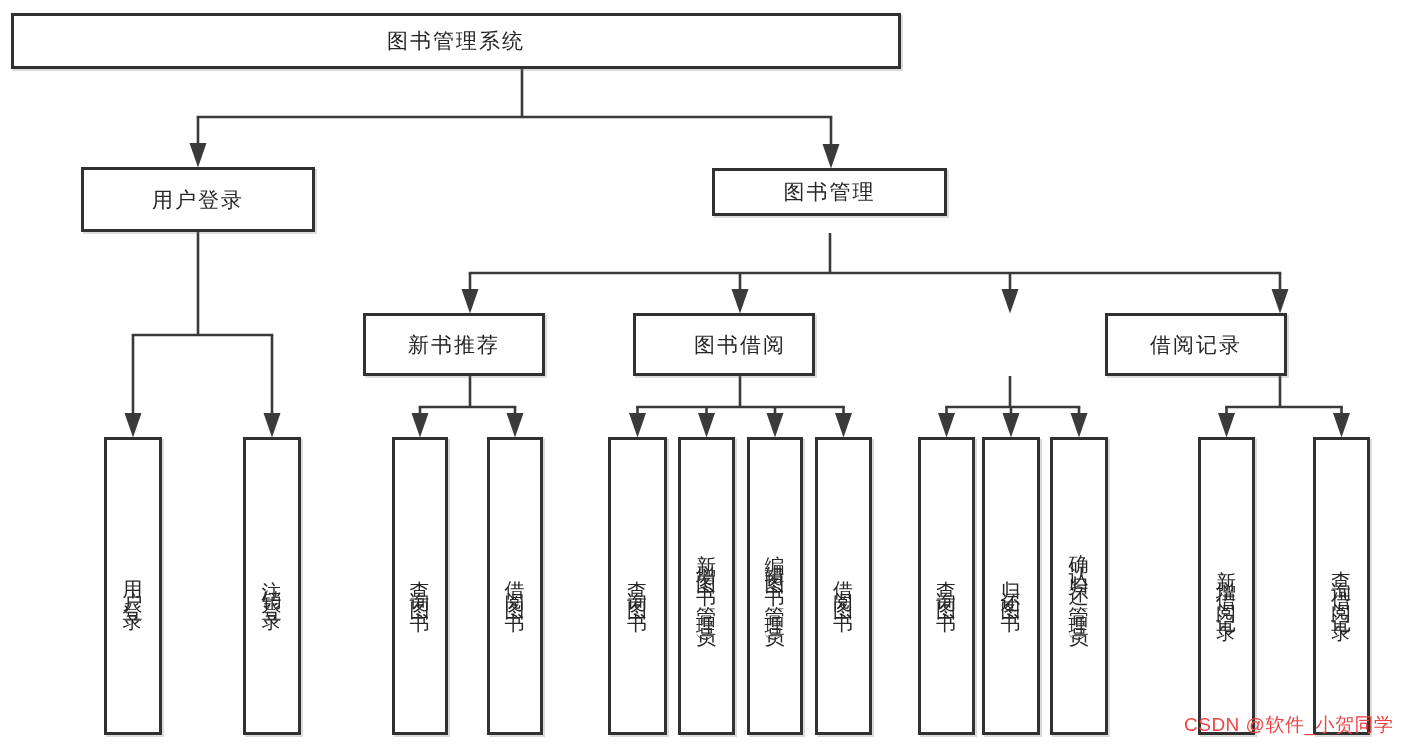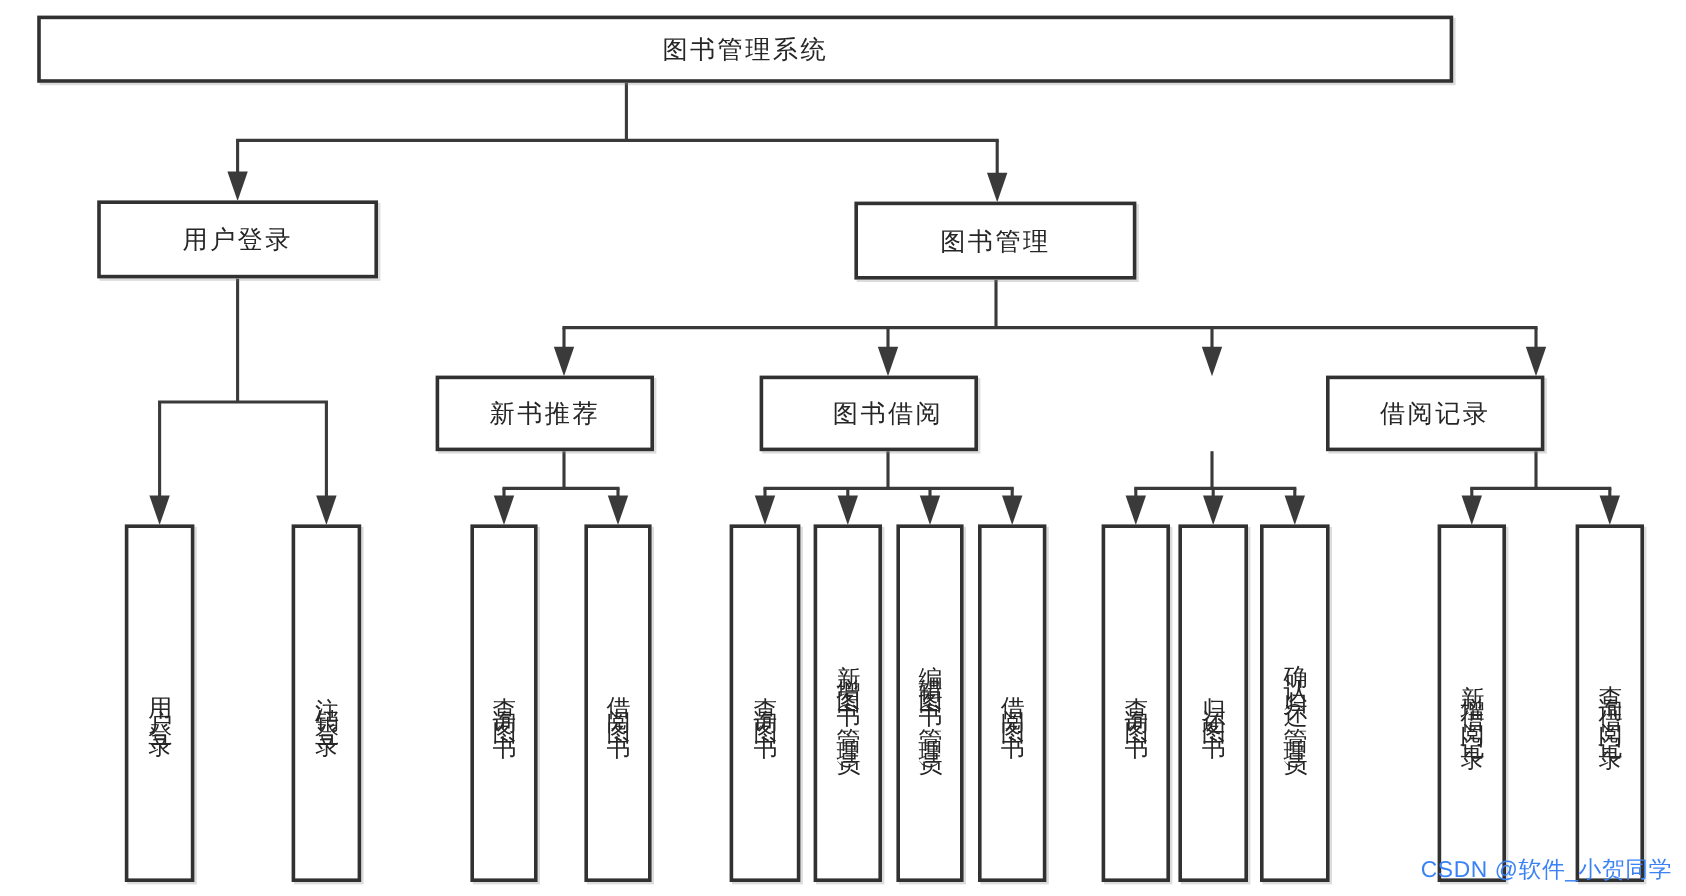--- a/index.html
+++ b/index.html
@@ -25,23 +25,23 @@
   }
   .leaf{font-size:20px;letter-spacing:0;}
   .vtext{
     writing-mode:vertical-rl;
     text-orientation:mixed;
     letter-spacing:0.52em;
     line-height:1;
     white-space:nowrap;
   }
   
-  #root-box   {left:31px;  top:13px;  width:1180px; height:56px;}
+  #root-box   {left:11px;  top:13px;  width:890px; height:56px;}
   #n-user     {left:81px;  top:167px; width:234px;  height:65px;}
-  #n-mgmt     {left:712px; top:168px; width:235px;  height:65px;}
+  #n-mgmt     {left:712px; top:168px; width:235px;  height:48px;}
   .sec        {top:313px;  height:63px; width:182px;}
   #s-recommend{left:363px;}
   #s-borrow   {left:633px;padding-left:32px;}
   #s-current  {left:903px;}
   #s-records  {left:1105px;}
   .leaf       {top:437px;  height:298px;}
   #lf-login   {left:104px; width:58px;}
   #lf-logout  {left:243px; width:58px;}
   #lf-r-query {left:392px; width:56px;}
   #lf-r-borrow{left:487px; width:56px;}
@@ -49,21 +49,21 @@
   #lf-b-add   {left:678px; width:57px;}
   #lf-b-edit  {left:747px; width:56px;}
   #lf-b-borrow{left:815px; width:57px;}
   #lf-c-query {left:918px; width:57px;}
   #lf-c-return{left:982px; width:58px;}
   #lf-c-confirm{left:1050px;width:58px;}
   #lf-rec-add {left:1198px;width:57px;}
   #lf-rec-query{left:1313px;width:57px;}
   #watermark{
     position:absolute;left:1184px;top:712px;width:215px;
-    color:#3b82f6;font-size:19px;letter-spacing:0.5px;
+    color:#ef4444;font-size:19px;letter-spacing:0.5px;
     white-space:nowrap;z-index:5;
   }
   .cline{stroke:#3a3a3a;stroke-width:2.6;fill:none;}
   .ahead{fill:#3a3a3a;stroke:none;}
 </style>
 </head>
 <body>
 
 <div id="stage">
 

